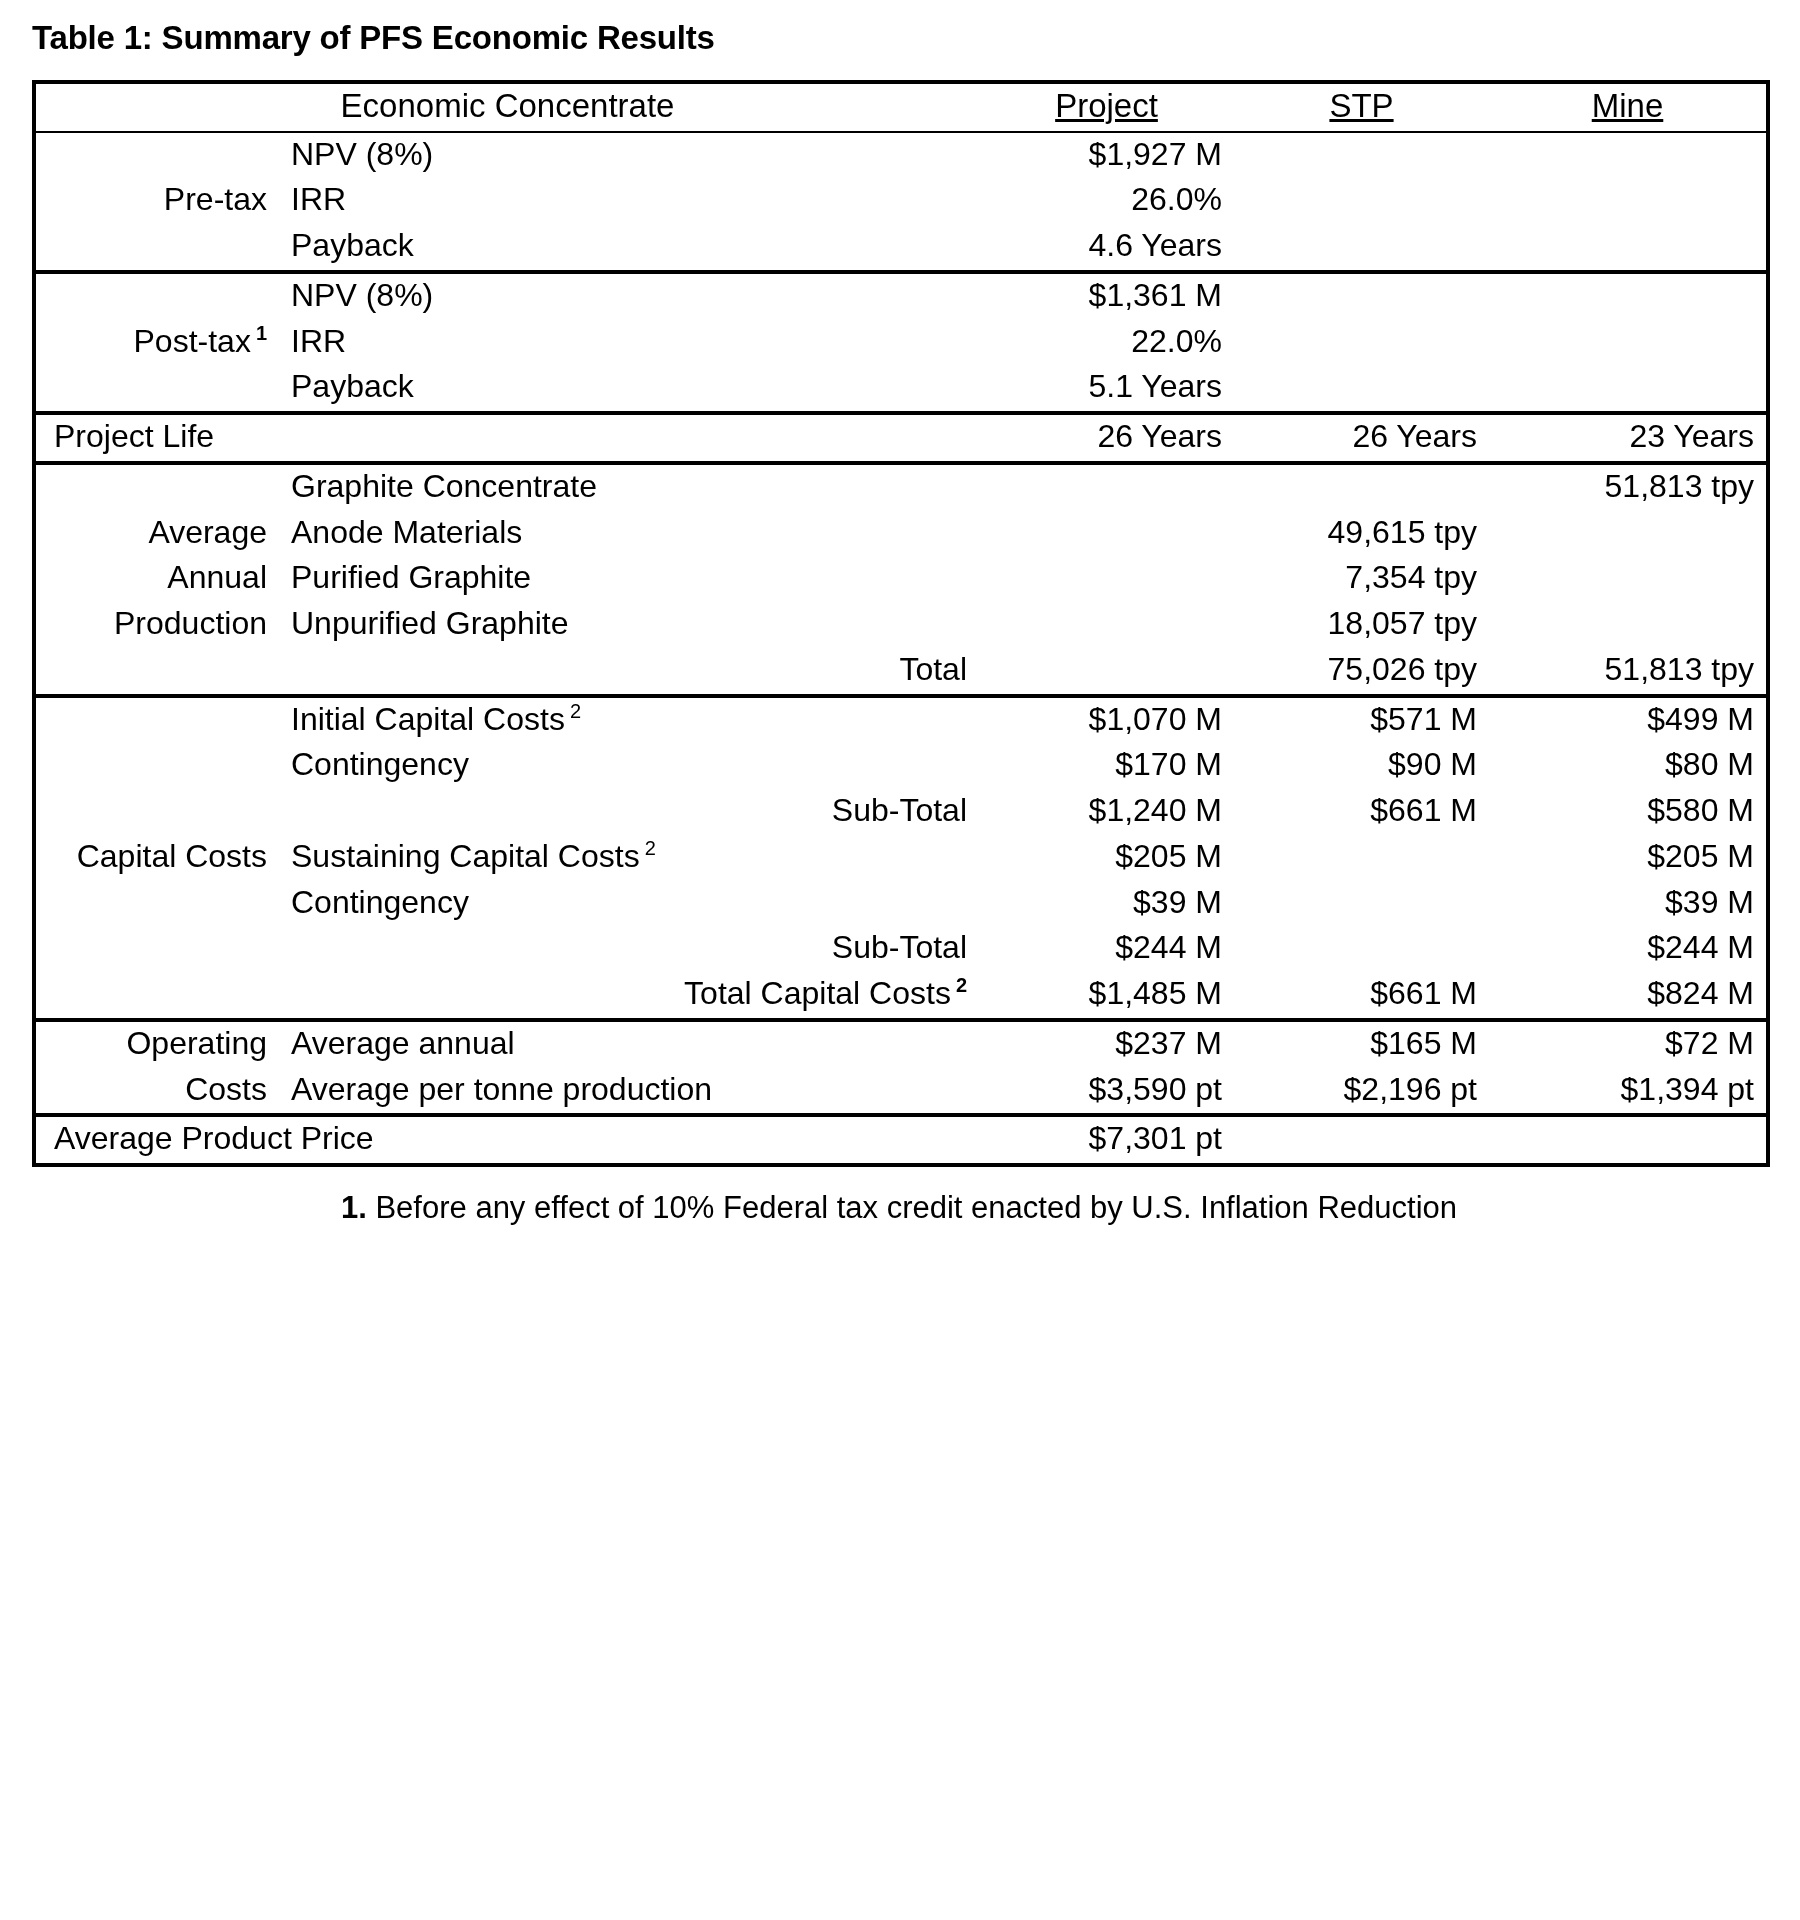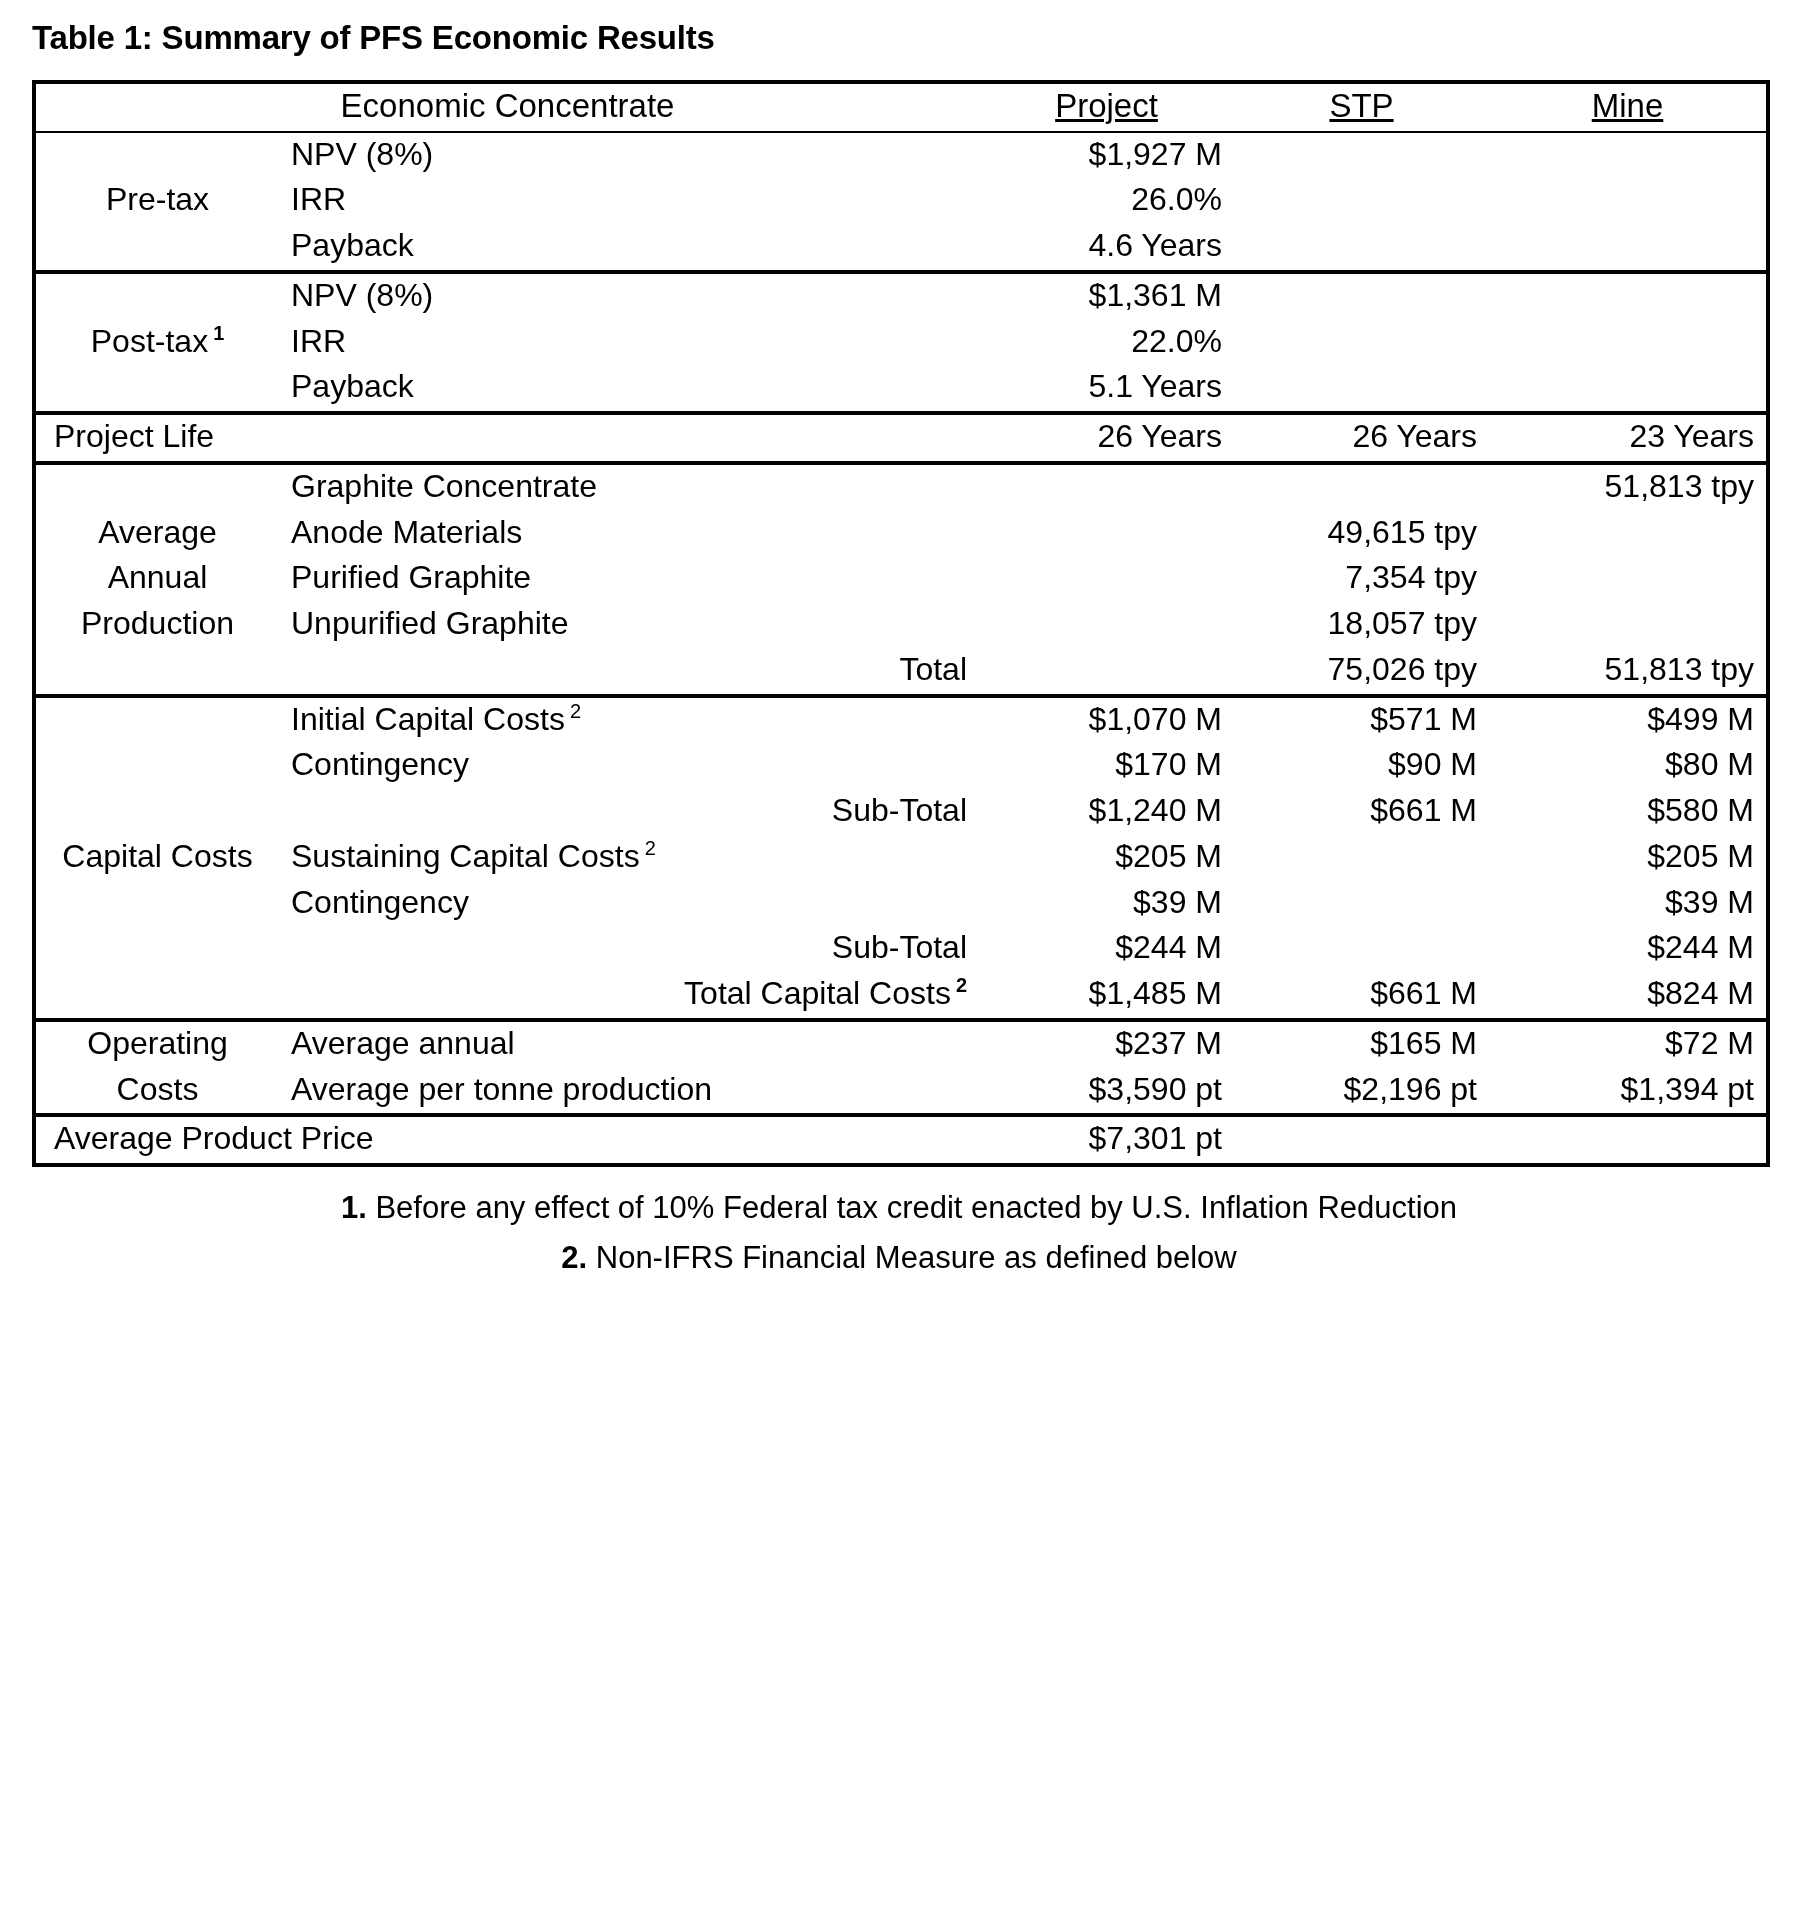--- a/index.html
+++ b/index.html
@@ -59,21 +59,21 @@
   table.pfs { border-left: 4px solid #000; border-right: 4px solid #000; }
   tr.frame-top    > td, tr.frame-top    > th { border-top: 4px solid #000; }
   tr.frame-bottom > td, tr.frame-bottom > th { border-bottom: 4px solid #000; }
 
   
   tr.sep-thick > td, tr.sep-thick > th { border-top: 4px solid #000; }
   
   tr.sep-thin > td, tr.sep-thin > th { border-top: 2px solid #000; }
 
   
-  .grp   { font-weight: bold; text-align: center; font-size: 32px; }
+  .grp   { font-weight: bold; text-align: right; font-size: 32px; }
   .param { text-align: left; padding-left: 22px; }
   .param-r { text-align: right; font-weight: bold; }
   .num   { text-align: right; padding-right: 14px; }
   .b     { font-weight: bold; }
   .hdr   { font-weight: bold; text-align: center; font-size: 33px; text-decoration: underline; }
   .hdr-param { font-weight: bold; text-align: center; font-size: 33px; }
 
   sup.fn {
     font-size: 20px;
     font-weight: bold;
@@ -276,19 +276,15 @@
       </tr>
 
     </tbody>
   </table>
 
   <div class="footnotes">
     <div class="fn-row">
       <span class="fn-num">1.</span>
       <span>Before any effect of 10% Federal tax credit enacted by U.S. Inflation Reduction</span>
     </div>
-    <div class="fn-row">
-      <span class="fn-num">2.</span>
-      <span>Non-IFRS Financial Measure as defined below</span>
-    </div>
   </div>
 
 </div>
 
 </body></html>

